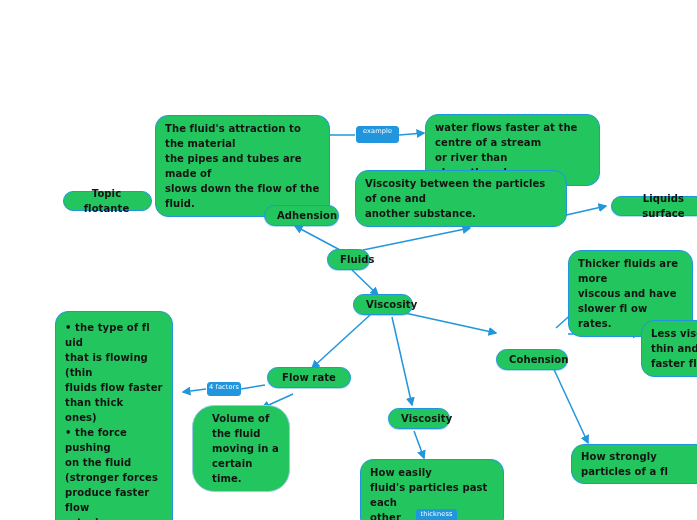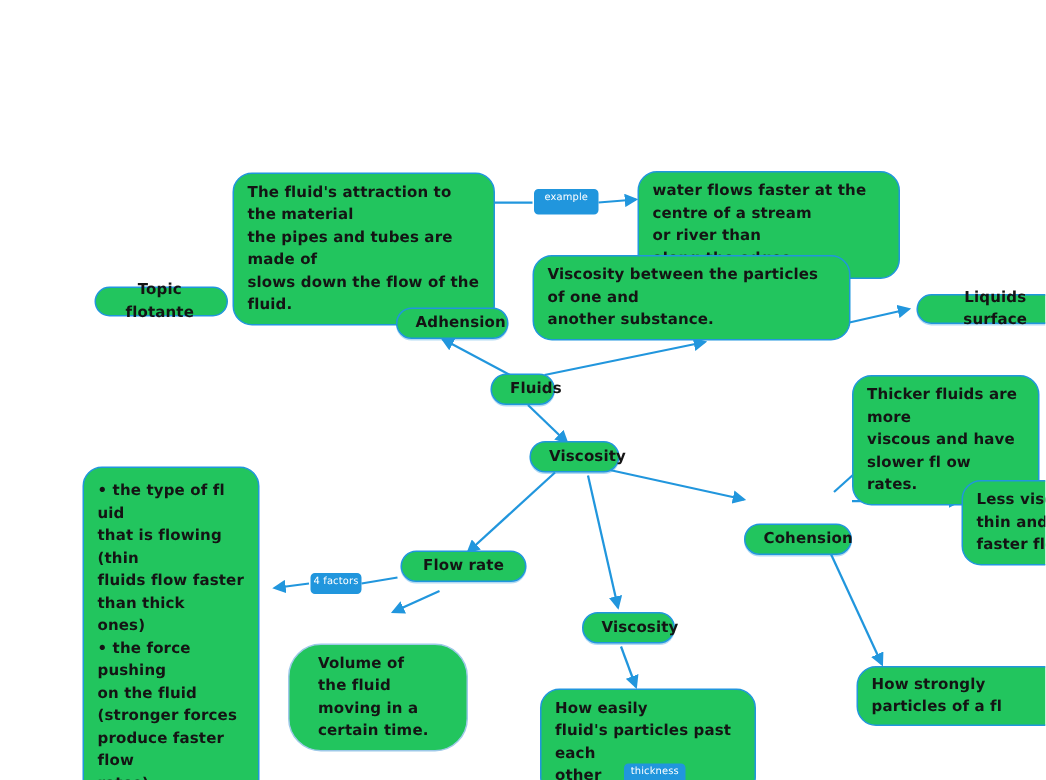--- a/index.html
+++ b/index.html
@@ -216,21 +216,21 @@
   </div>
 
   <div class="reltag" style="left:207px; top:382px; width:34px; height:14px;">
     <span>4 factors</span>
   </div>
 
   <div class="node pill center shadow-soft" style="left:267px; top:367px; width:84px; height:21px;">
     <span class="txt">Flow rate</span>
   </div>
 
-  <div class="node note note-pale" style="left:192px; top:405px; width:120px; min-height:45px; border-radius:22px; padding-left:19px;margin-top:24px;">
+  <div class="node note note-pale" style="left:192px; top:405px; width:98px; min-height:45px; border-radius:22px; padding-left:19px;">
     <span class="txt">Volume of
 the fluid
 moving in a
 certain time.</span>
   </div>
 
   <div class="node pill center shadow-soft" style="left:388px; top:408px; width:62px; height:21px;">
     <span class="txt">Viscosity</span>
   </div>
 

